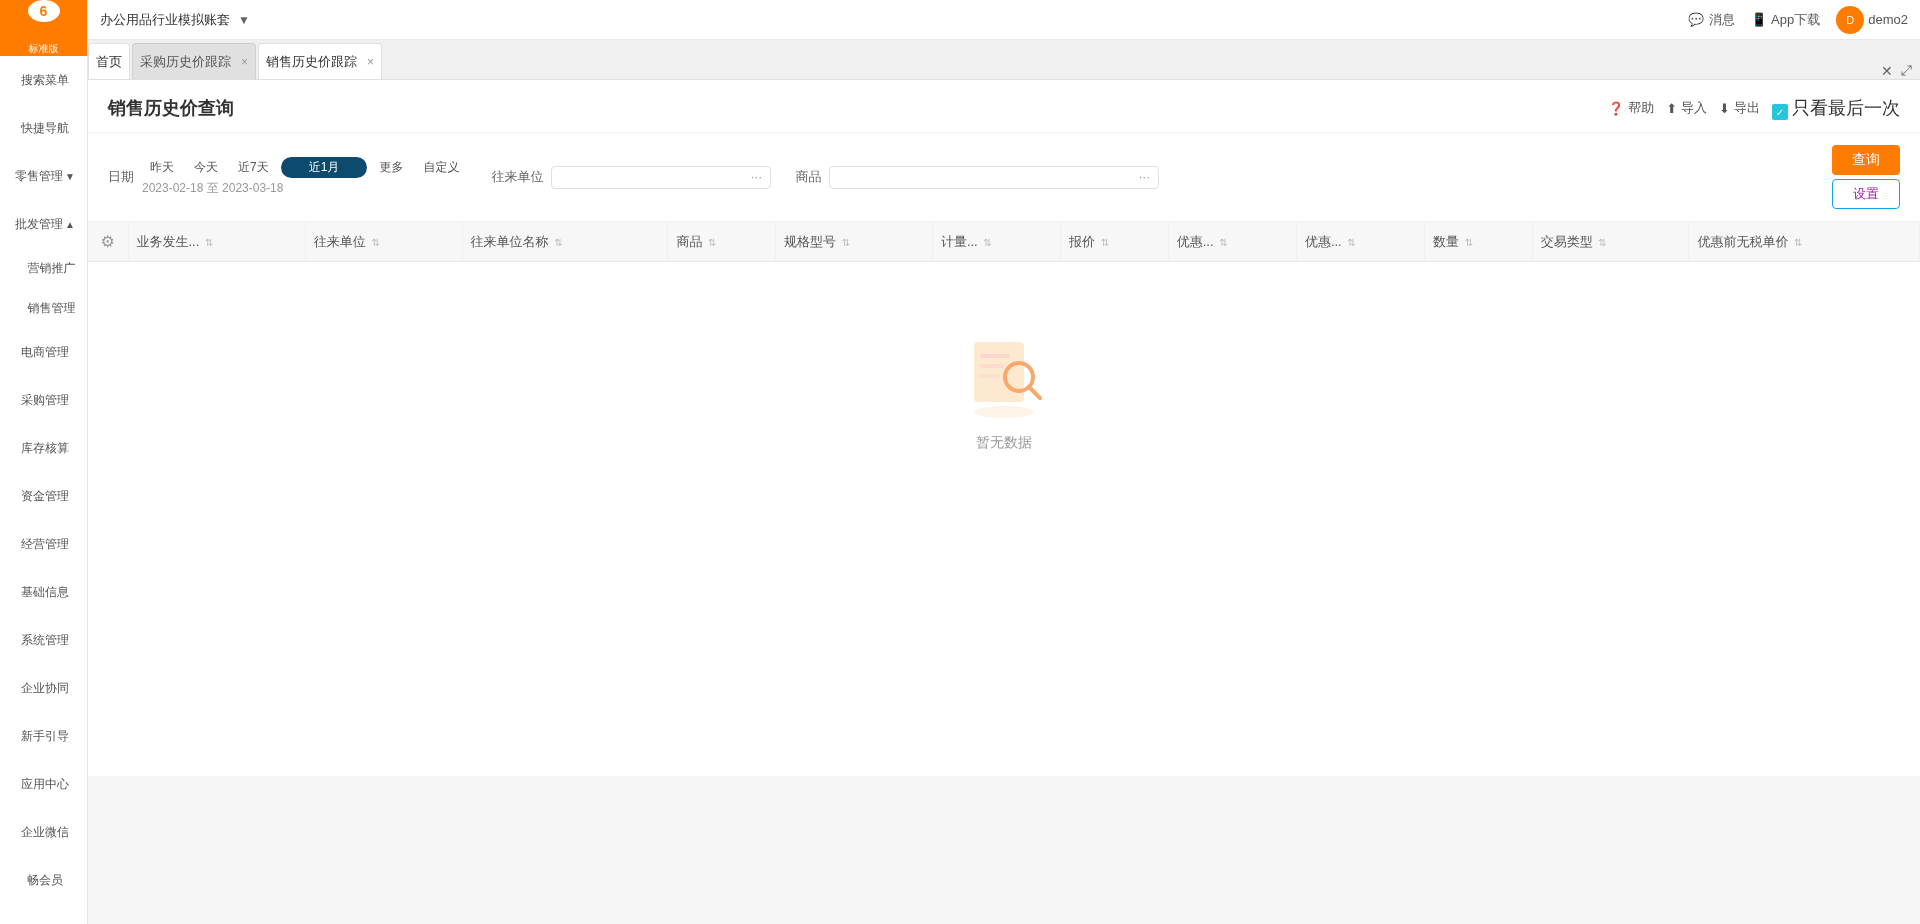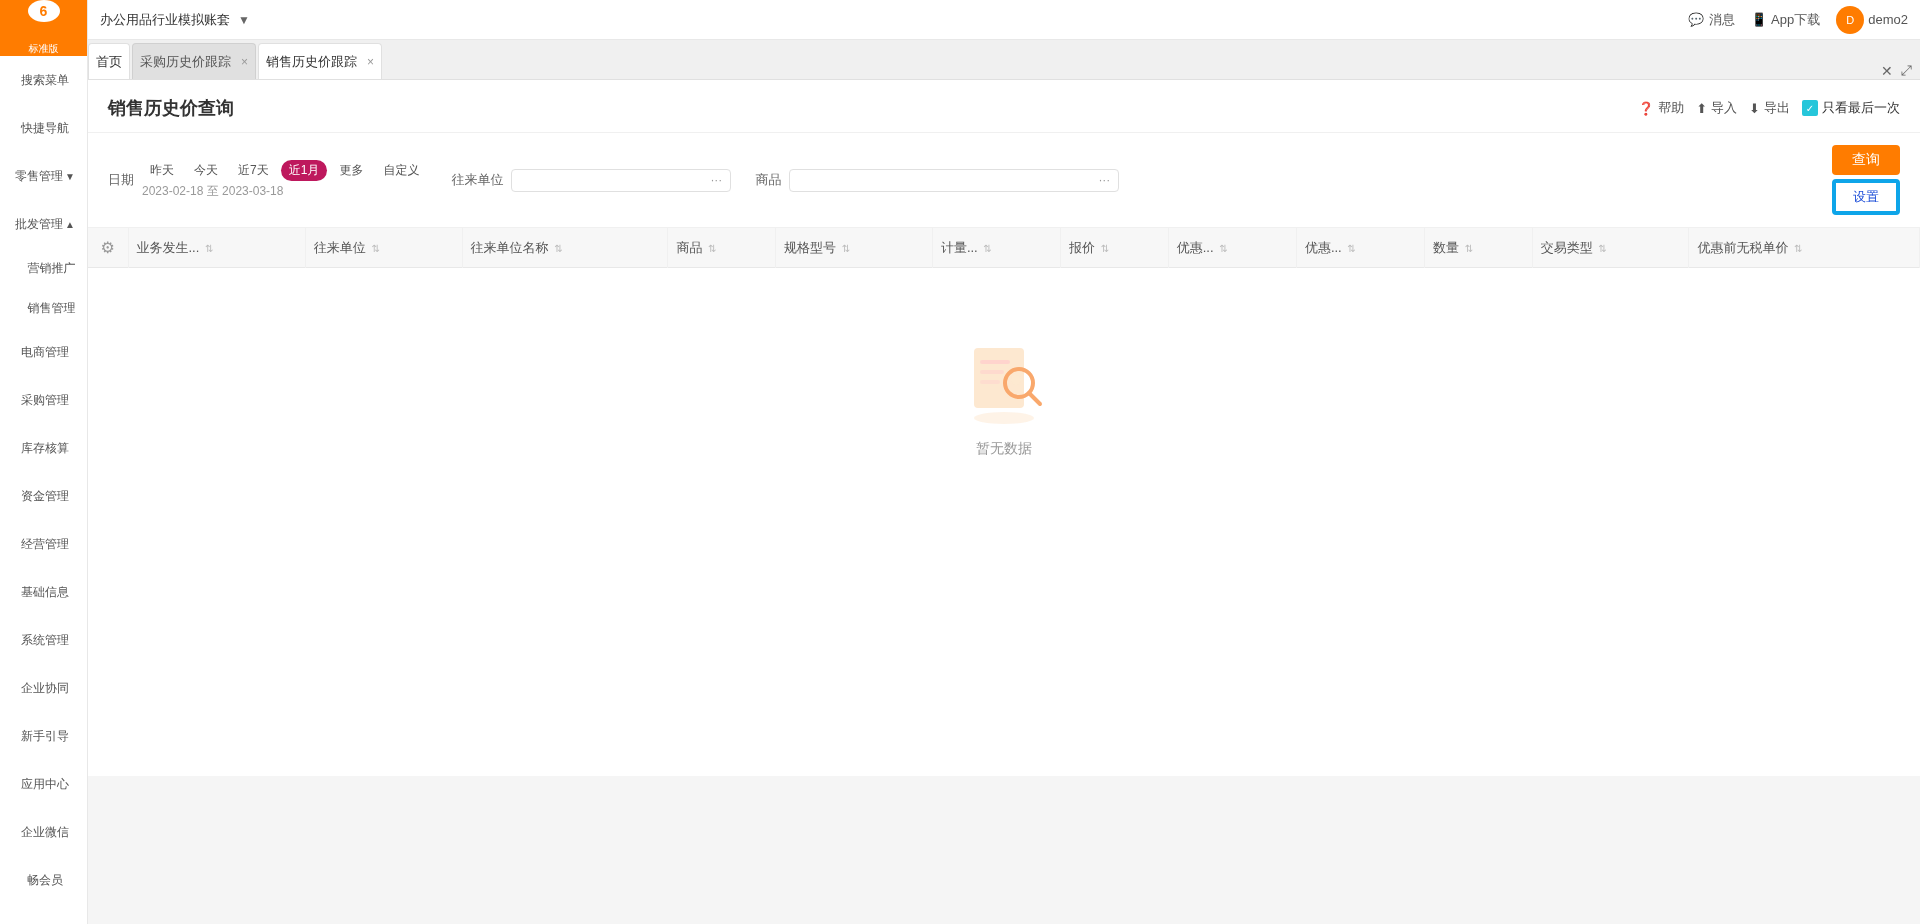--- a/index.html
+++ b/index.html
@@ -36,35 +36,35 @@
     .tab-close { font-size: 12px; color: #999; cursor: pointer; margin-left: 4px; }
 
     
     .page { flex: 1; background: #fff; overflow: hidden; display: flex; flex-direction: column; }
 
     
     .page-header { padding: 16px 20px 12px; border-bottom: 1px solid #f0f0f0; display: flex; align-items: center; justify-content: space-between; }
     .page-title { font-size: 18px; font-weight: bold; color: #333; }
     .page-actions { display: flex; align-items: center; gap: 12px; }
     .action-btn { display: flex; align-items: center; gap: 4px; font-size: 13px; color: #555; cursor: pointer; }
-    .checkbox-label { display: flex; align-items: center; gap: 4px; font-size: 13px; color: #333; }
+    .checkbox-label { display: flex; align-items: flex-end; gap: 4px; font-size: 18px; color: #333; }
 
     
     .filter-bar { padding: 12px 20px; border-bottom: 1px solid #f0f0f0; display: flex; align-items: center; gap: 24px; flex-wrap: wrap; }
     .filter-group { display: flex; align-items: center; gap: 8px; }
     .filter-label { font-size: 13px; color: #666; }
     .date-buttons { display: flex; align-items: center; gap: 4px; }
     .date-btn { padding: 2px 8px; font-size: 12px; border-radius: 3px; cursor: pointer; color: #555; border: none; background: transparent; }
-    .date-btn.active { background: #be185d; color: #fff; border-radius: 12px; padding: 2px 8px; }
+    .date-btn.active { background: #0c4a6e; color: #fff; border-radius: 12px; padding: 2px 28px; }
     .date-range { font-size: 12px; color: #999; margin-top: 2px; }
     .filter-input-wrap { display: flex; align-items: center; border: 1px solid #e0e0e0; border-radius: 4px; padding: 3px 8px; min-width: 220px; background: #fff; }
     .filter-input { border: none; outline: none; font-size: 13px; color: #333; flex: 1; background: transparent; }
     .filter-input-more { color: #999; font-size: 12px; cursor: pointer; }
     .query-btn { background: #ff7c00; color: #fff; border: none; border-radius: 4px; padding: 6px 20px; font-size: 14px; cursor: pointer; }
-    .setting-btn { background: #fff; color: #1d4ed8; border: 4px solid #0ea5e9; border-radius: 4px; padding: 5px 16px; font-size: 13px; cursor: pointer; }
+    .setting-btn { background: #fff; color: #a21caf; border: 1px solid #0ea5e9; border-radius: 4px; padding: 5px 16px; font-size: 13px; cursor: pointer; }
 
     
     .table-wrap { flex: 1; overflow: auto; }
     table { width: 100%; border-collapse: collapse; font-size: 13px; }
     thead tr { background: #f7f7f7; border-bottom: 1px solid #e8e8e8; }
     thead th { padding: 10px 8px; text-align: left; color: #555; font-weight: normal; border-right: 1px solid #f0f0f0; white-space: nowrap; position: relative; cursor: pointer; }
     thead th .col-sort { color: #bbb; font-size: 10px; margin-left: 2px; }
     .settings-col { width: 40px; text-align: center; }
     .settings-icon { cursor: pointer; color: #999; font-size: 16px; }
 

